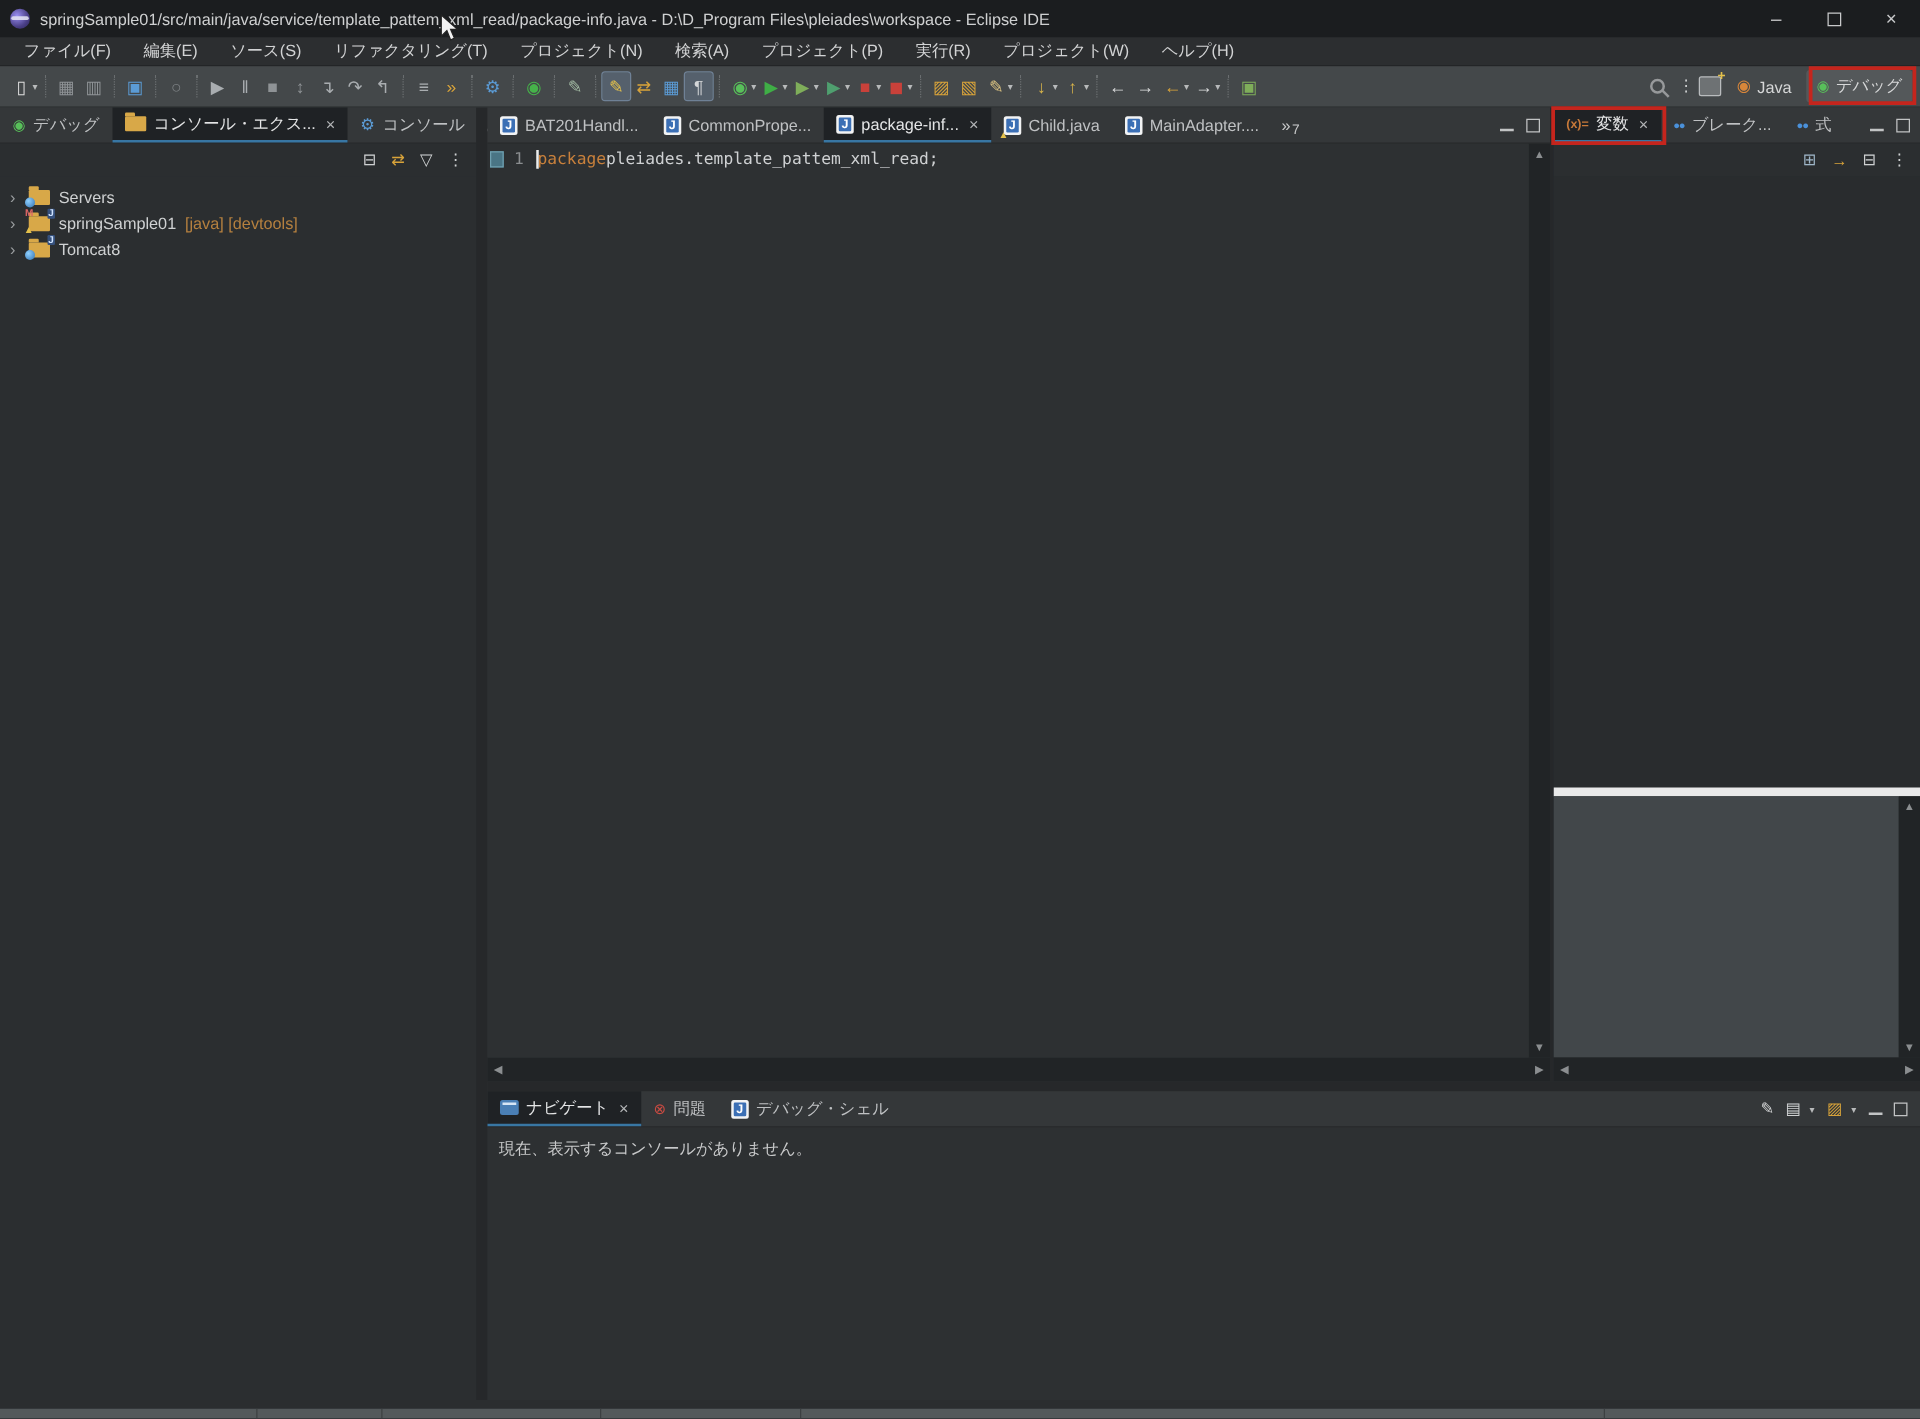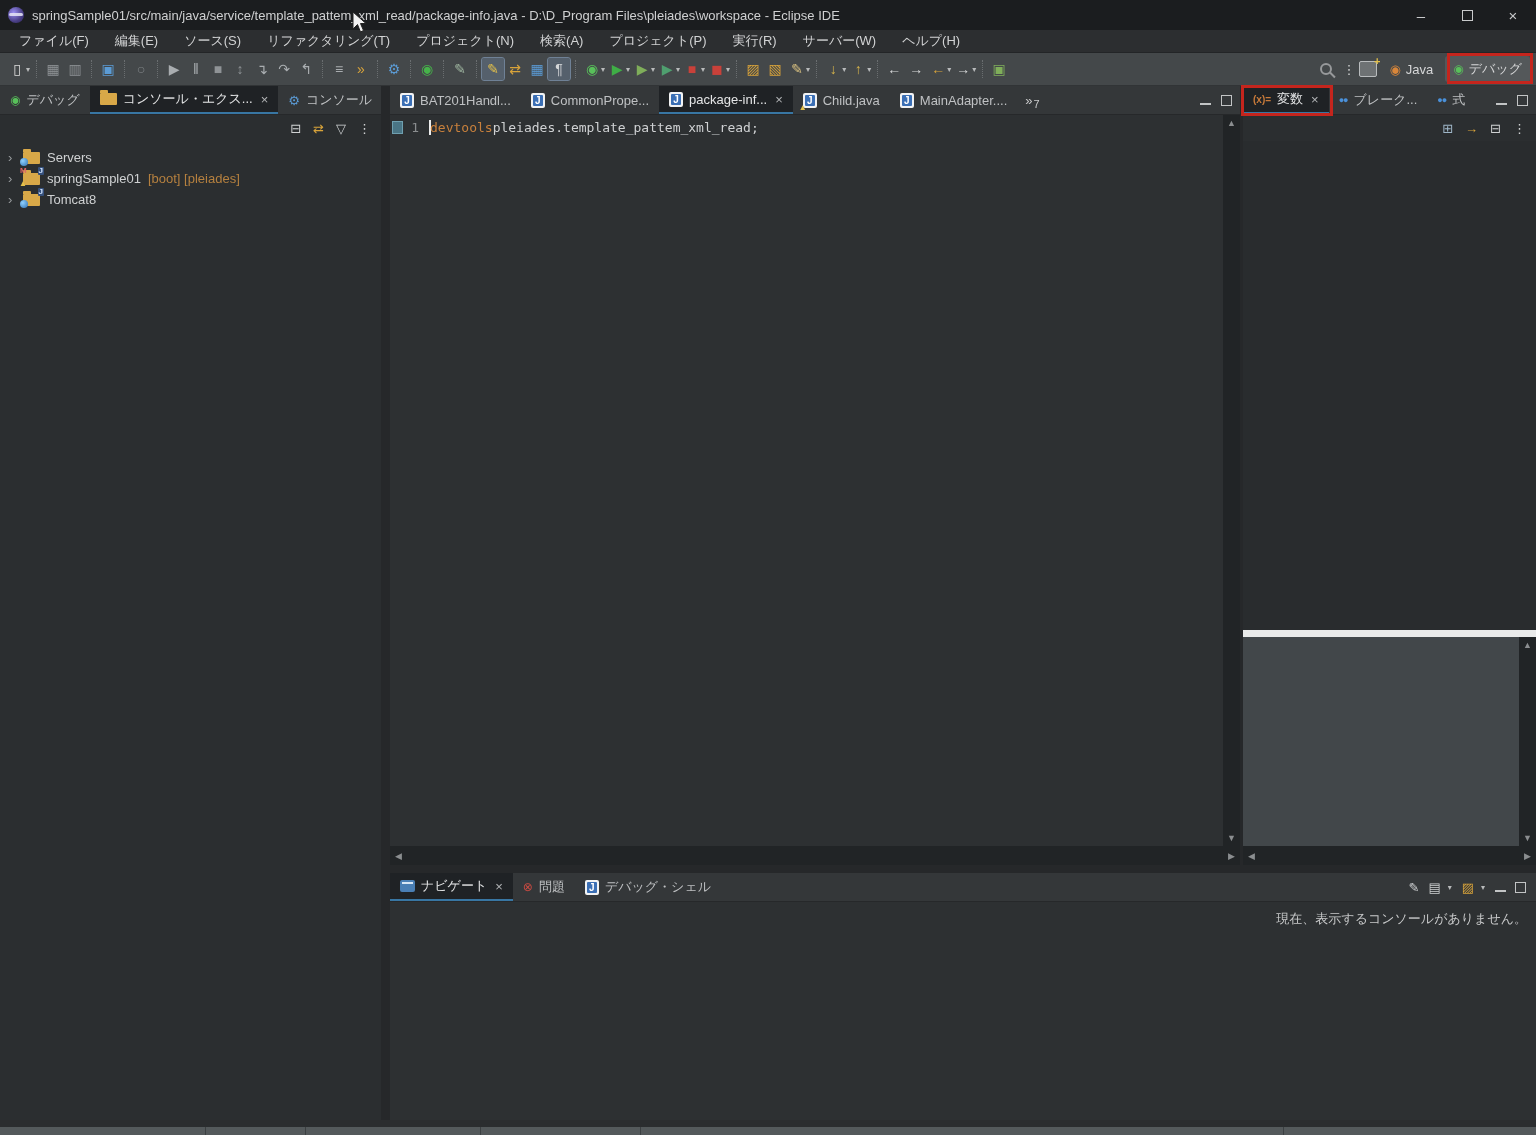--- a/index.html
+++ b/index.html
@@ -98,21 +98,21 @@
 
   
   .xicon { color:#c87a3a; font-size:10px; font-weight:bold; }
   .dots-blue { color:#4a90d9; font-size:9px; letter-spacing:-1px; }
   .vars-empty { background:#292c2e; height:489px; flex:0 0 auto; }
   .white-sash { height:7px; background:#e9eaea; flex:0 0 auto; }
   .detail-wrap { flex:1 1 auto; display:flex; min-height:0; }
   .detail-pane { flex:1 1 auto; background:#42474a; }
 
   
-  .console-msg { padding:8px 9px; color:#c8c9ca;text-align:right; }
+  .console-msg { padding:8px 9px; color:#c8c9ca; }
   .prob-icon { color:#cc4b42; font-size:12px; }
   .console-win-icon { width:15px; height:12px; background:#4a7fb5; border-radius:2px; position:relative; }
   .console-win-icon::after { content:""; position:absolute; top:2px; left:2px; right:2px; height:2px; background:#d7e6f5; }
   .ct-icons { margin-left:auto; display:flex; align-items:center; gap:9px; padding-right:10px; }
 
   
   .statusbar { position:absolute; left:0; right:0; bottom:0; height:15px; }
   .sb-top { height:7px; background:#2b2d2f; }
   .sb-strip { position:relative; height:8px; background:#54595b; }
   .sb-div { position:absolute; top:0; bottom:0; width:1px; background:#3c4042; }
@@ -140,21 +140,21 @@
 
   <div class="menubar">
     <span class="menu-item">ファイル(F)</span>
     <span class="menu-item">編集(E)</span>
     <span class="menu-item">ソース(S)</span>
     <span class="menu-item">リファクタリング(T)</span>
     <span class="menu-item">プロジェクト(N)</span>
     <span class="menu-item">検索(A)</span>
     <span class="menu-item">プロジェクト(P)</span>
     <span class="menu-item">実行(R)</span>
-    <span class="menu-item">サーバー(W)</span>
+    <span class="menu-item">プロジェクト(W)</span>
     <span class="menu-item">ヘルプ(H)</span>
   </div>
 
   <div class="toolbar">
     <div class="tb-left">
         <span class="ticon" style="color: rgb(220, 220, 220);">▯</span>
         <span class="caret">▾</span>
         <span class="tb-sep"></span>
         <span class="ticon" style="color: rgb(143, 147, 150);">▦</span>
         <span class="ticon" style="color: rgb(143, 147, 150);">▥</span>
@@ -267,21 +267,21 @@
         <span class="tree-label">Servers</span>
       </div>
       <div class="tree-row">
         <span class="expander">›</span>
         <span class="folder">
           <span class="badge b-m">M</span>
           <span class="badge b-j">J</span>
           <span class="badge b-warn">▲</span>
         </span>
         <span class="tree-label">springSample01</span>
-        <span class="decorator">[boot] [pleiades]</span>
+        <span class="decorator">[java] [devtools]</span>
       </div>
       <div class="tree-row">
         <span class="expander">›</span>
         <span class="folder">
           <span class="badge b-globe"></span>
           <span class="badge b-j">J</span>
         </span>
         <span class="tree-label">Tomcat8</span>
       </div>
     </div>
@@ -322,21 +322,21 @@
         <span class="wm-min"></span>
         <span class="wm-max"></span>
       </div>
     </div>
     <div class="editor-body">
       <div class="code-area">
         <div class="code-line">
           <span class="gutter-marker"></span>
           <span class="lnum">1</span>
           <span class="cursor"></span>
-          <span class="kw">devtools</span>
+          <span class="kw">package</span>
             <span class="code-rest"> pleiades.template_pattem_xml_read;</span>
         </div>
       </div>
       <div class="vscroll">
         <span class="scroll-btn">▲</span>
         <span class="scroll-btn">▼</span>
       </div>
     </div>
     <div class="hscroll">
       <span class="scroll-btn">◀</span>

